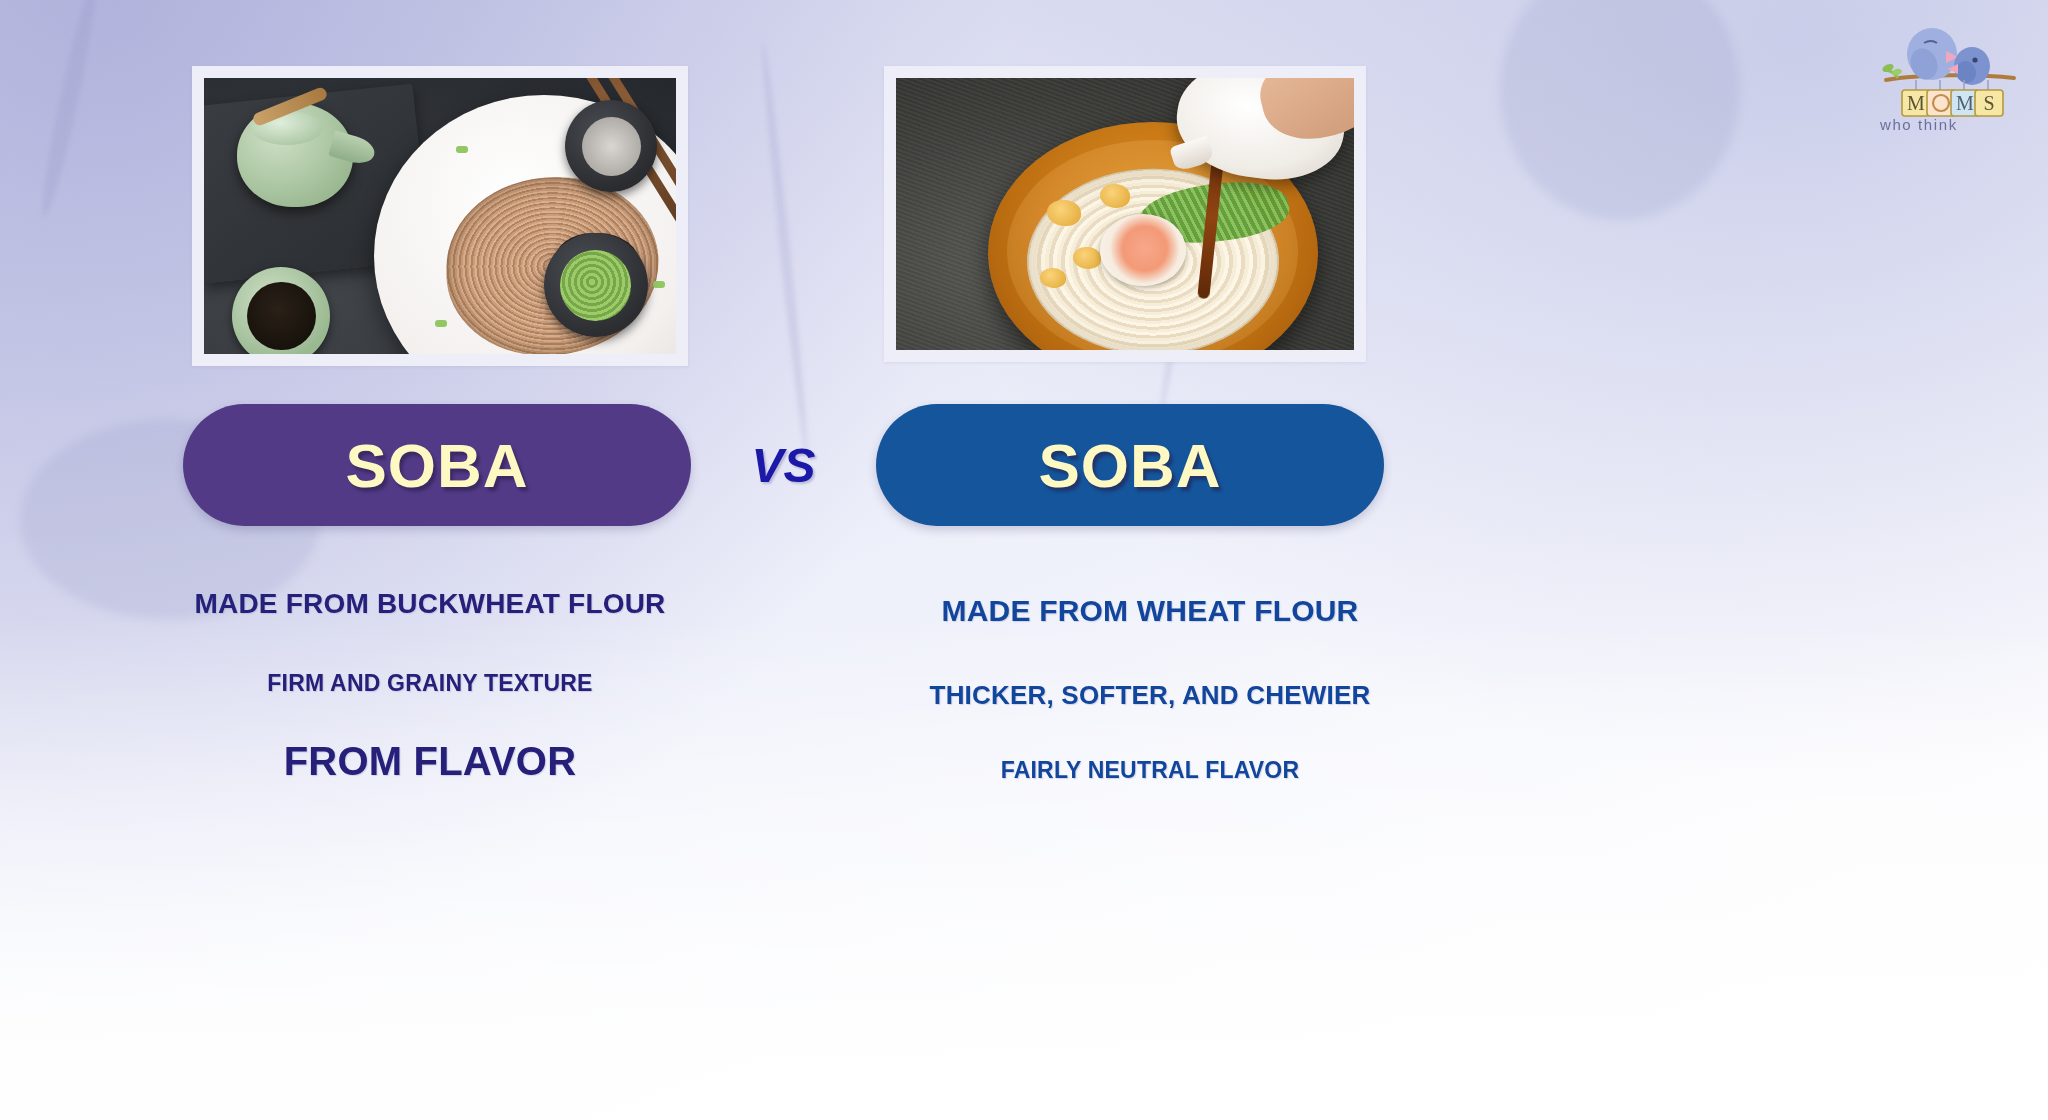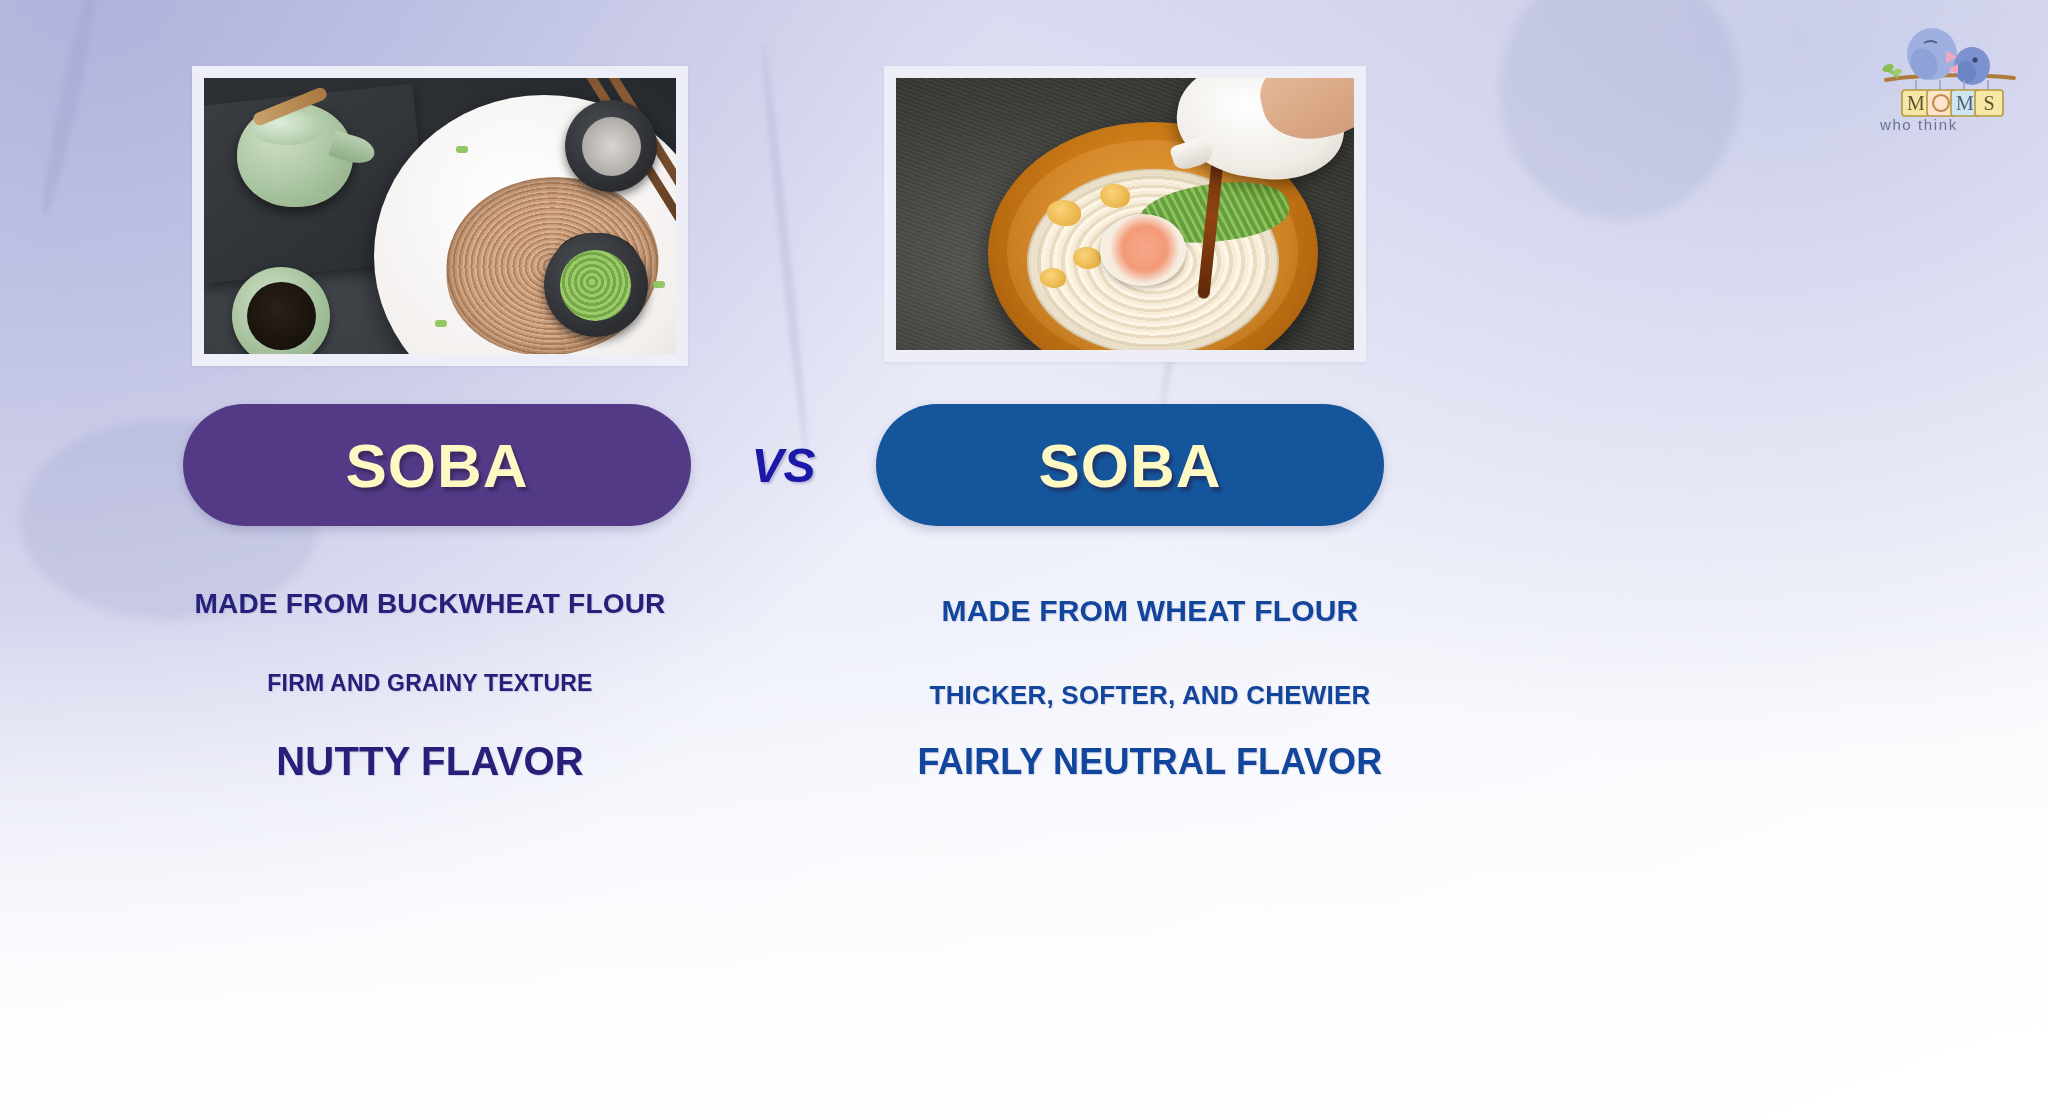--- a/index.html
+++ b/index.html
@@ -168,21 +168,21 @@
   #feat-soba .feat { color:#26207a; }
   #feat-udon .feat { color:#12459c; }
   .f1 { font-size:28px; }
   .f2 { font-size:23px; }
   .f3 { font-size:40px; }
   #feat-soba .f1 { margin-top:18px; }
   #feat-soba .f2 { margin-top:50px; }
   #feat-soba .f3 { margin-top:42px; }
   #feat-udon .f1 { margin-top:24px; font-size:30px; }
   #feat-udon .f2 { margin-top:52px; font-size:26px; }
-  #feat-udon .f3 { margin-top:30px; font-size:36px; }
+  #feat-udon .f3 { margin-top:46px; font-size:23px; }
 </style>
 </head>
 <body>
 
 <div id="bg">
   <div class="bg-base"></div>
   <div class="bg-tint-l"></div>
   <div class="bg-tint-r"></div>
   <div class="vein" style="left:60px;  top:-20px;  width:18px;  height:240px; transform:rotate(12deg);"></div>
   <div class="vein" style="left:780px; top:40px;   width:10px;  height:420px; transform:rotate(-6deg);"></div>
@@ -289,20 +289,20 @@
   <span>VS</span>
 </div>
 
 <div class="badge" id="badge-udon">
   <span>SOBA</span>
 </div>
 
 <div class="feat-col" id="feat-soba">
   <div class="feat f1">MADE FROM BUCKWHEAT FLOUR</div>
   <div class="feat f2">FIRM AND GRAINY TEXTURE</div>
-  <div class="feat f3">NUTTY FLAVOR</div>
+  <div class="feat f3">FROM FLAVOR</div>
 </div>
 
 <div class="feat-col" id="feat-udon">
   <div class="feat f1">MADE FROM WHEAT FLOUR</div>
   <div class="feat f2">THICKER, SOFTER, AND CHEWIER</div>
   <div class="feat f3">FAIRLY NEUTRAL FLAVOR</div>
 </div>
 
 </body></html>

